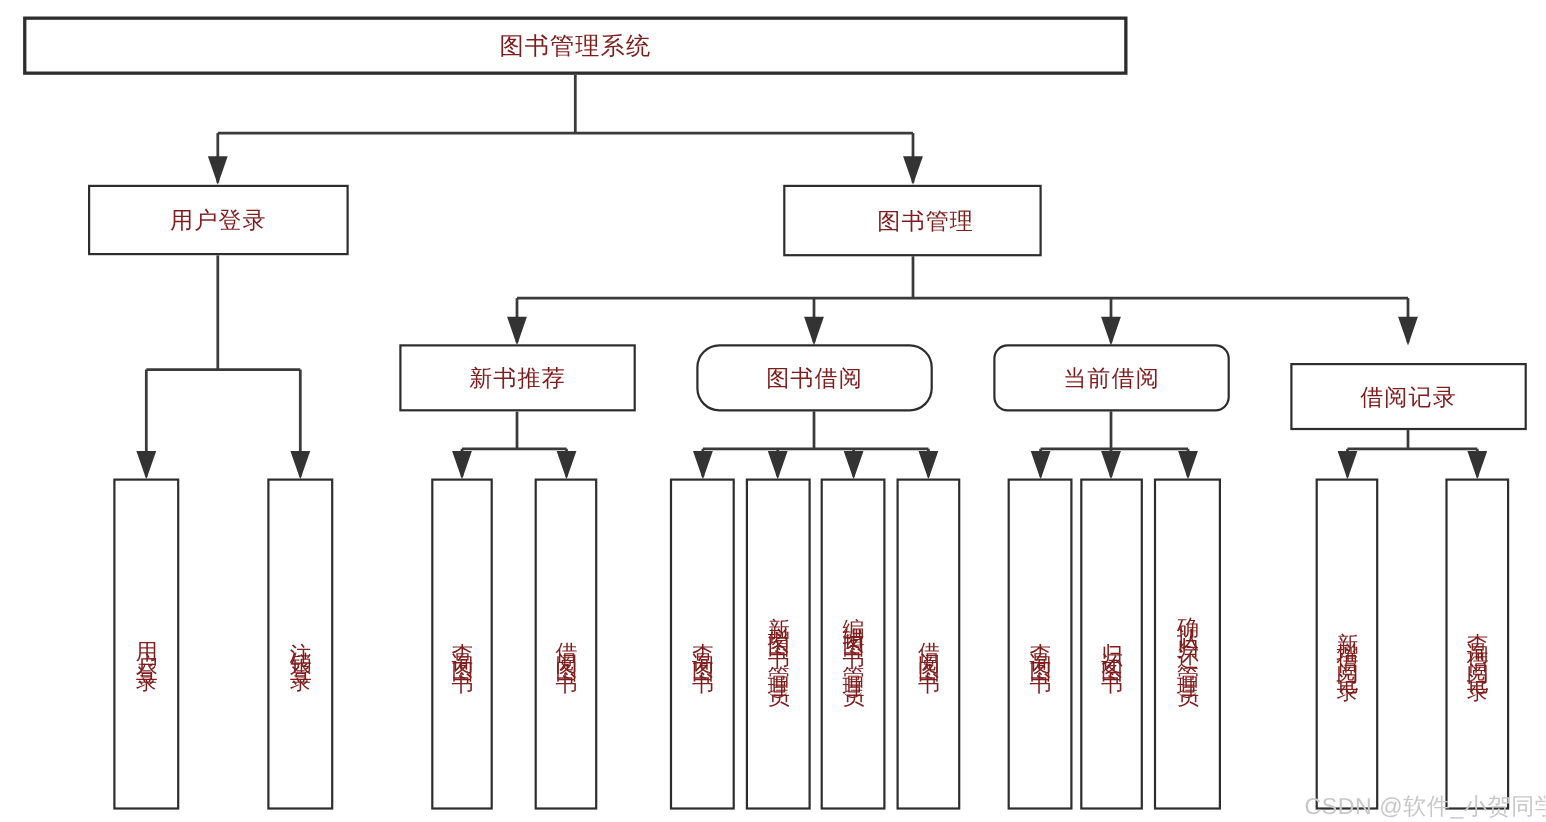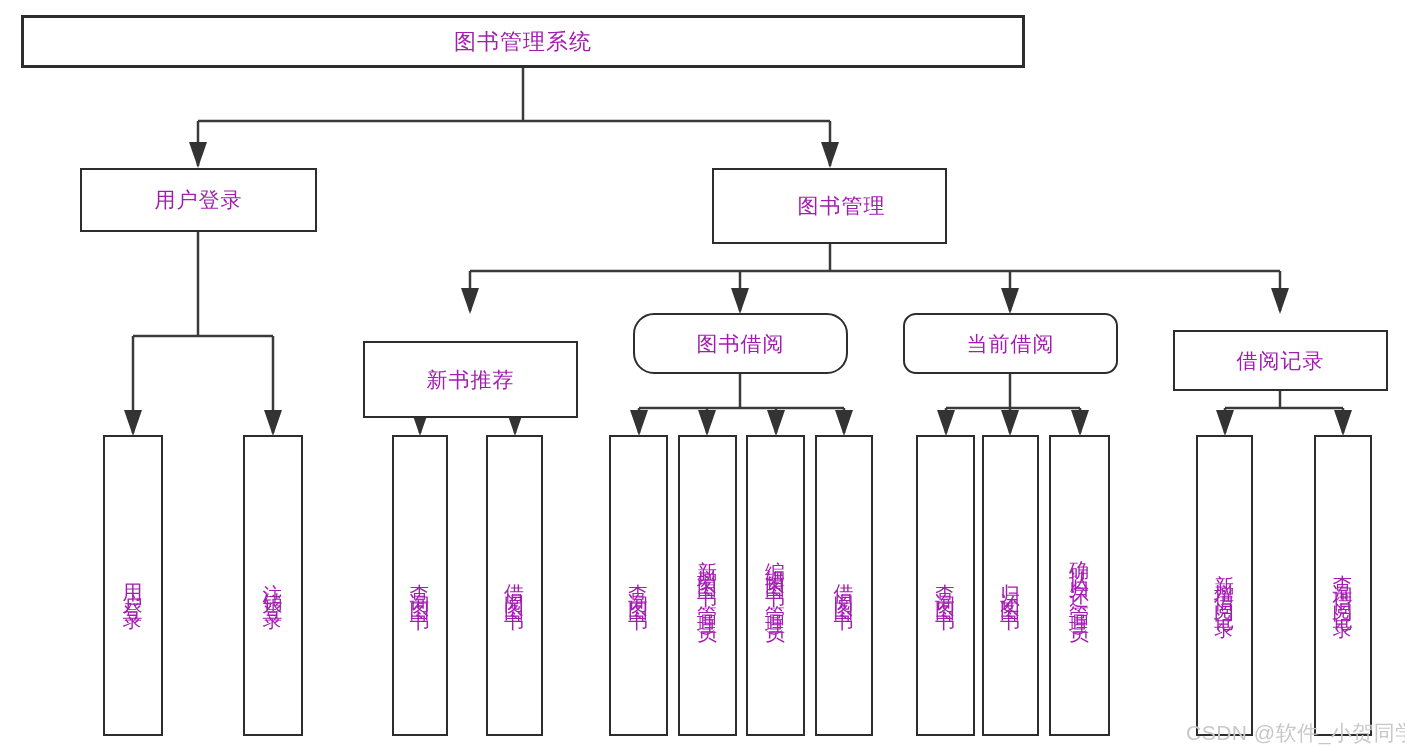--- a/index.html
+++ b/index.html
@@ -12,21 +12,21 @@
   }
   #wires{position:absolute;left:0;top:0;width:1405px;height:747px;}
   .box{
     position:absolute;
     box-sizing:border-box;
     border:2.5px solid #2d2d2d;
     background:#ffffff;
     display:flex;
     align-items:center;
     justify-content:center;
-    color:#a21caf;
+    color:#7f1d1d;
   }
   .root{border-width:3px;font-size:22px;letter-spacing:1px;}
   .hbox{font-size:21px;letter-spacing:1px;}
   .vbox span{
     writing-mode:vertical-rl;
     text-orientation:mixed;
     font-size:20px;
     letter-spacing:9px;
     line-height:1;
     white-space:nowrap;
@@ -117,25 +117,25 @@
     </g>
   </svg>
 
   <div class="box root" style="left:21px;top:15px;width:1004px;height:53px;">
     <span>图书管理系统</span>
   </div>
 
   <div class="box hbox" style="left:80px;top:168px;width:237px;height:64px;">
     <span>用户登录</span>
   </div>
-  <div class="box hbox" style="left:712px;top:168px;width:235px;height:76px;padding-left:24px;">
+  <div class="box hbox" style="left:712px;top:168px;width:235px;height:65px;padding-left:24px;">
     <span>图书管理</span>
   </div>
 
-  <div class="box hbox" style="left:363px;top:313px;width:215px;height:77px;margin-top:28px;">
+  <div class="box hbox" style="left:363px;top:313px;width:215px;height:61px;">
     <span>新书推荐</span>
   </div>
   <div class="box hbox" style="left:633px;top:313px;width:215px;height:61px;border-radius:21px;">
     <span>图书借阅</span>
   </div>
   <div class="box hbox" style="left:903px;top:313px;width:215px;height:61px;border-radius:13px;">
     <span>当前借阅</span>
   </div>
   <div class="box hbox" style="left:1173px;top:313px;width:215px;height:61px;margin-top:17px;">
     <span>借阅记录</span>

